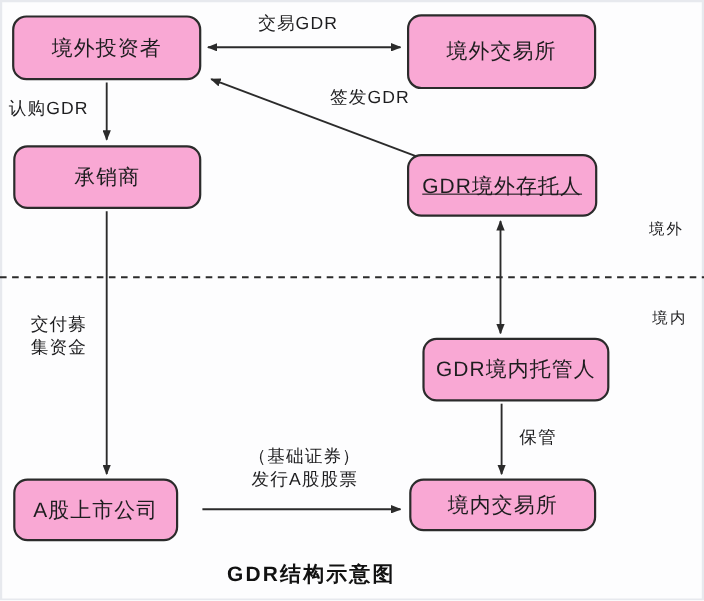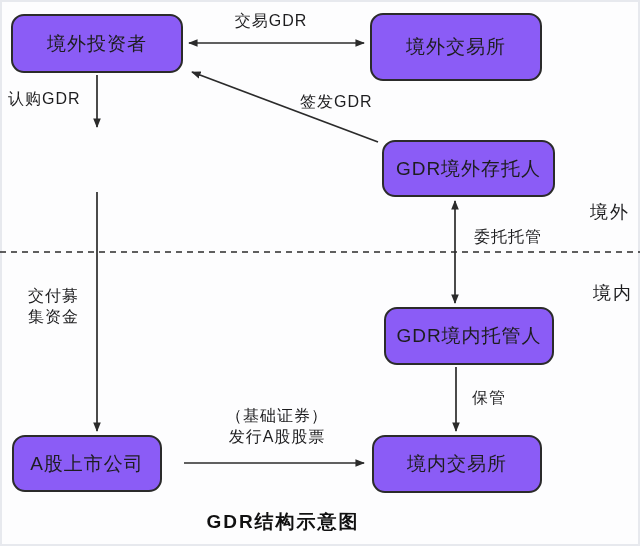--- a/index.html
+++ b/index.html
@@ -5,31 +5,31 @@
   html,body{margin:0;padding:0;background:#ffffff;}
   #stage{
     position:relative;width:640px;height:546px;overflow:hidden;
     background:#fdfdfe;
     box-shadow:inset 0 0 0 2px #e7e9ee;
     font-family:"Liberation Sans","DejaVu Sans",sans-serif;
     color:#1d1d1f;
   }
   .node{
     position:absolute;box-sizing:border-box;
-    border:2px solid #2b2b2b;border-radius:13px;background:#8b5cf6;
+    border:2px solid #2b2b2b;border-radius:13px;background:#f9a8d4;
     display:flex;align-items:center;justify-content:center;
     font-size:19px;letter-spacing:1px;white-space:nowrap;
   }
   .edge-label{
     position:absolute;font-size:16px;white-space:nowrap;letter-spacing:1px;
   }
   .edge-label.centered{transform:translateX(-50%);text-align:center;}
   .edge-label .ln{display:block;line-height:21px;}
   .region-label{
-    position:absolute;font-size:18px;letter-spacing:2px;white-space:nowrap;
+    position:absolute;font-size:14px;letter-spacing:2px;white-space:nowrap;
   }
   .diagram-title{
     position:absolute;left:283px;top:509px;transform:translateX(-50%);
     font-size:19px;font-weight:bold;letter-spacing:2px;white-space:nowrap;color:#111;
   }
   svg.wires{position:absolute;left:0;top:0;width:640px;height:546px;pointer-events:none;}
 </style>
 </head>
 <body>
 
@@ -54,29 +54,29 @@
 
     <line x1="97" y1="192" x2="97" y2="431" stroke="#2b2b2b" stroke-width="1.7" marker-end="url(#ah)"></line>
 
     <line x1="184" y1="463" x2="364" y2="463" stroke="#2b2b2b" stroke-width="1.7" marker-end="url(#ah)"></line>
 
     <line x1="0" y1="252" x2="640" y2="252" stroke="#2b2b2b" stroke-width="1.7" stroke-dasharray="6 5"></line>
   </svg>
 
   <div class="node" style="left:11px;top:14px;width:172px;height:59px;">境外投资者</div>
   <div class="node" style="left:370px;top:13px;width:172px;height:68px;">境外交易所</div>
-  <div class="node" style="left:382px;top:140px;width:173px;height:57px;">GDR境外存托人</div>
+  <div class="node" style="left:12px;top:132px;width:171px;height:58px;">承销商</div>
+  <div class="node" style="left:370px;top:140px;width:173px;height:57px;text-decoration:underline;">GDR境外存托人</div>
   <div class="node" style="left:372px;top:307px;width:170px;height:58px;margin-left:12px;">GDR境内托管人</div>
   <div class="node" style="left:12px;top:435px;width:150px;height:57px;">A股上市公司</div>
-  <div class="node" style="left:372px;top:435px;width:170px;height:58px;">境内交易所</div>
+  <div class="node" style="left:372px;top:435px;width:170px;height:48px;">境内交易所</div>
 
   <div class="edge-label centered" style="left:271px;top:11px;">交易GDR</div>
   <div class="edge-label" style="left:8px;top:89px;">认购GDR</div>
-  <div class="edge-label" style="left:300px;top:92px;text-align:right;">签发GDR</div>
-  <div class="edge-label" style="left:474px;top:227px;">委托托管</div>
+  <div class="edge-label" style="left:300px;top:79px;text-align:right;">签发GDR</div>
   <div class="edge-label" style="left:28px;top:285px;">
     <span class="ln">交付募</span>
     <span class="ln">集资金</span>
   </div>
   <div class="edge-label" style="left:472px;top:388px;">保管</div>
   <div class="edge-label centered" style="left:277px;top:405px;">
     <span class="ln">（基础证券）</span>
     <span class="ln">发行A股股票</span>
   </div>
 

